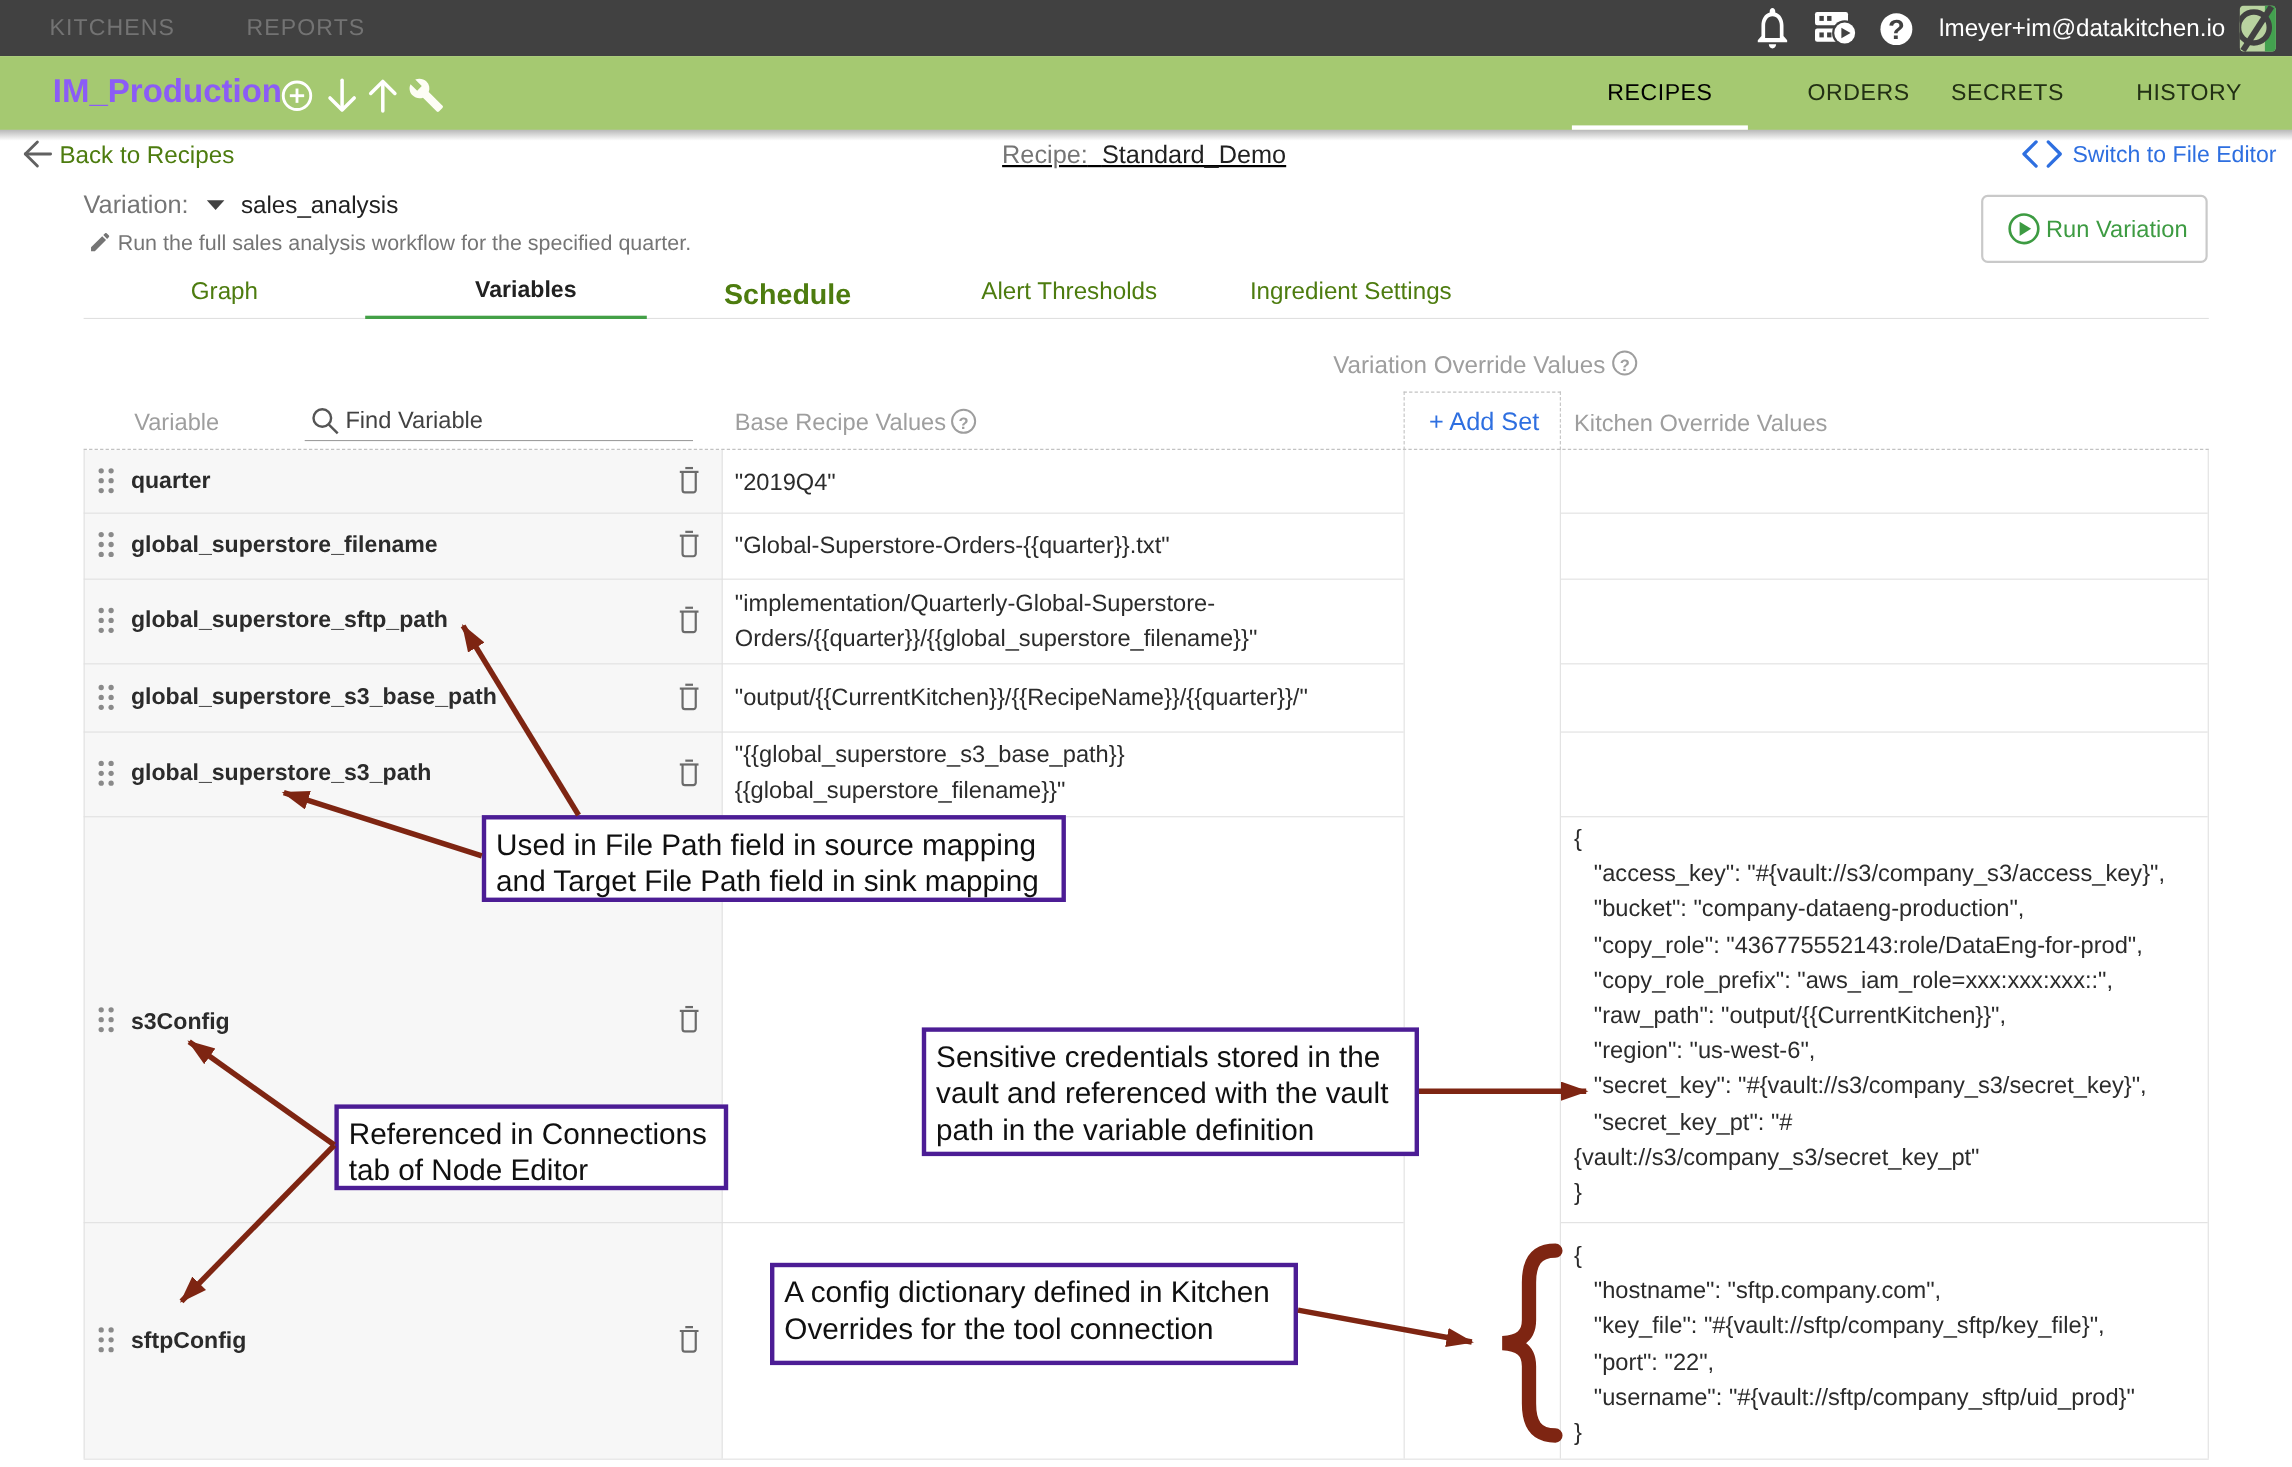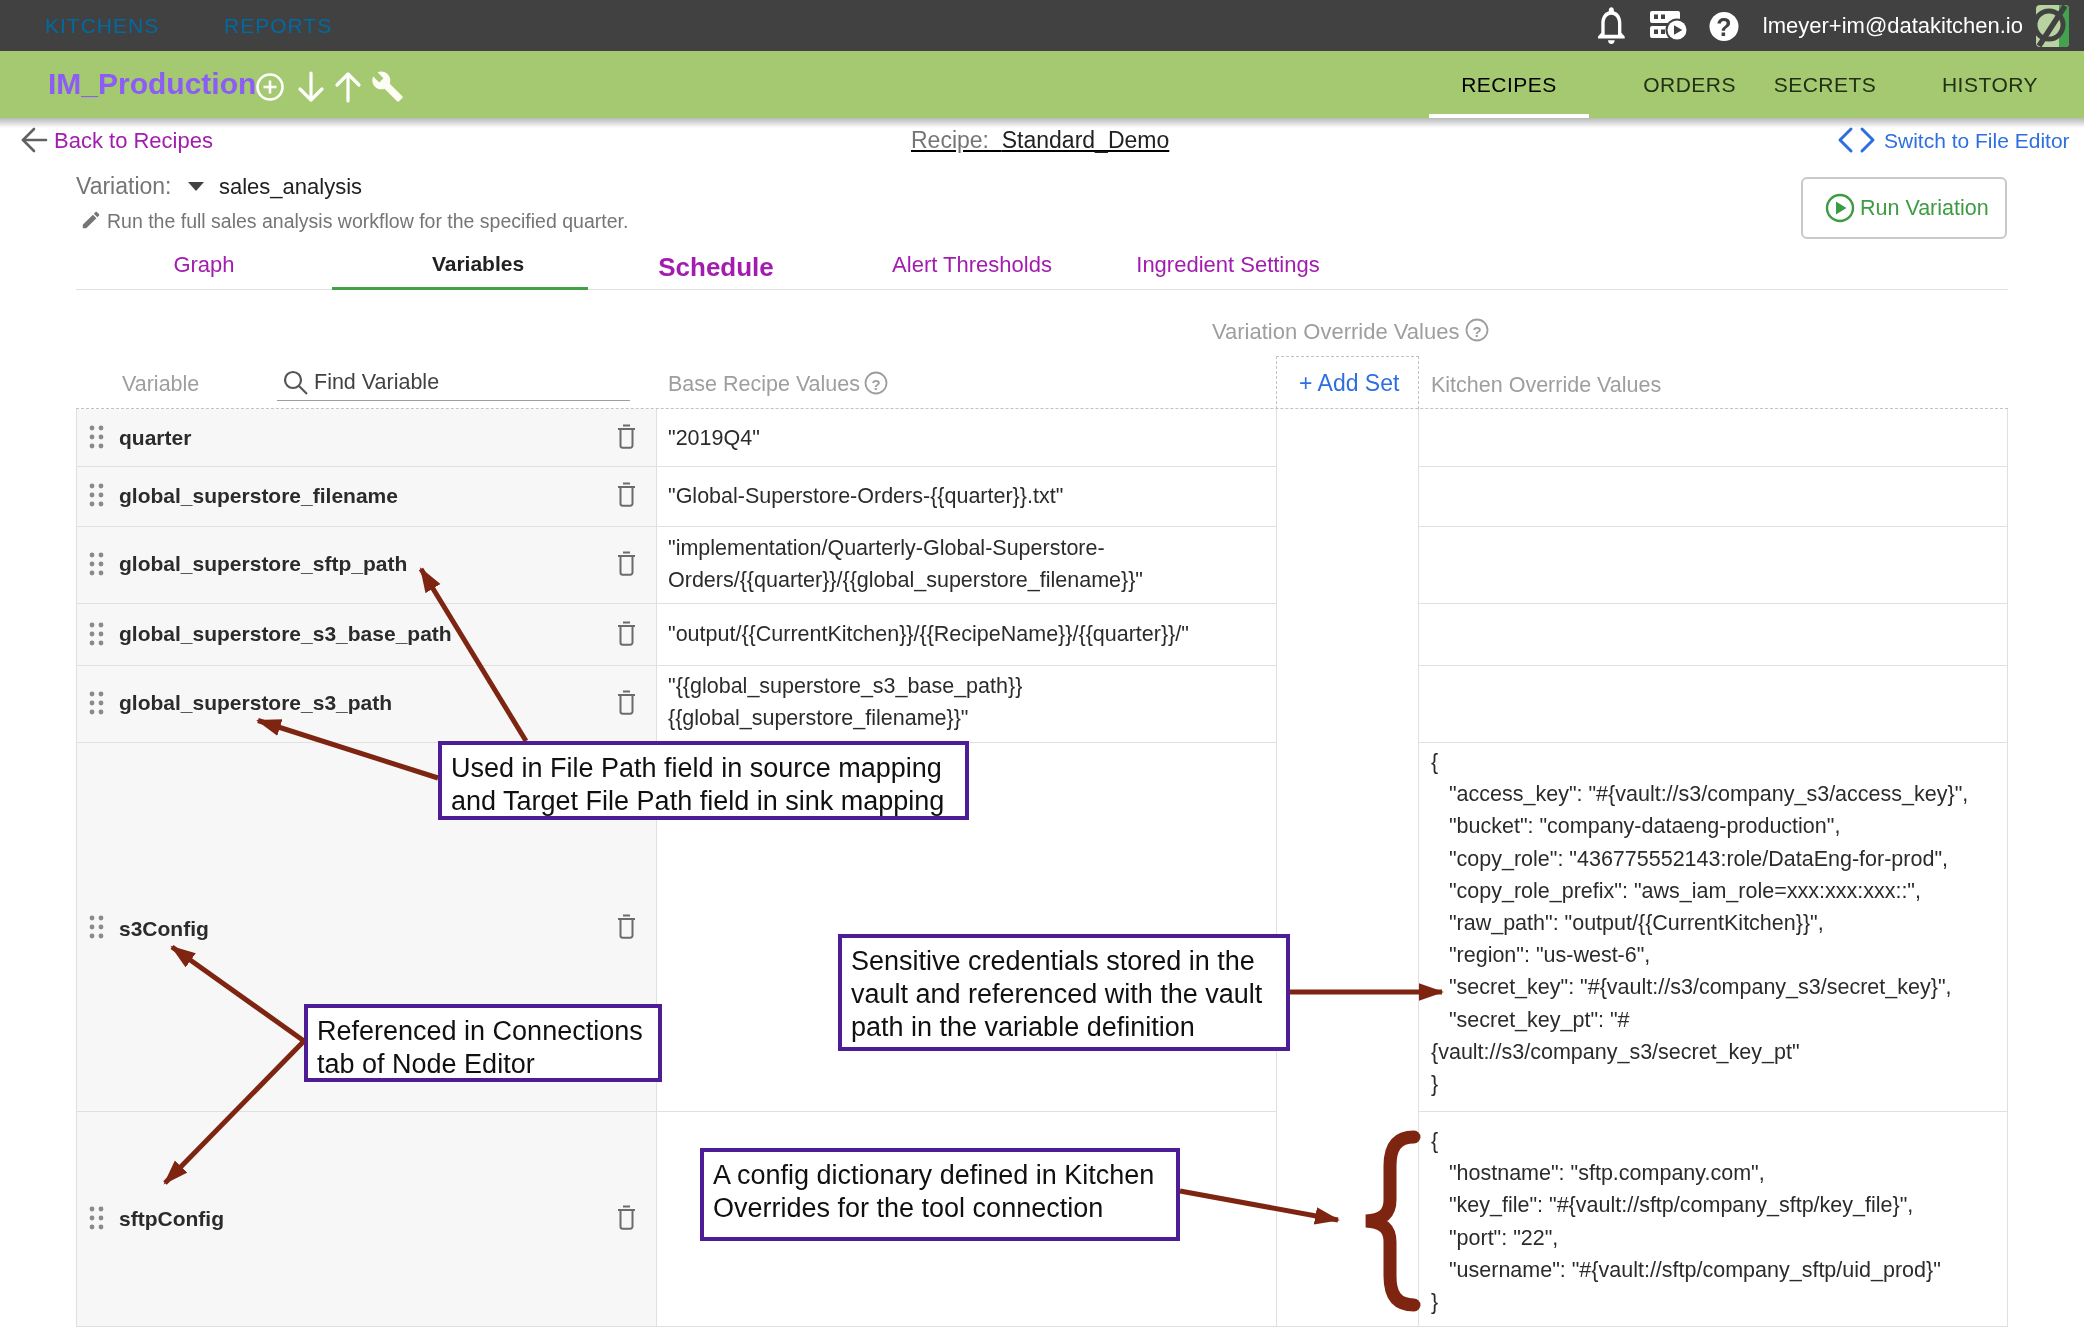--- a/index.html
+++ b/index.html
@@ -3,25 +3,25 @@
 <meta charset="utf-8">
 <style>
   * { margin:0; padding:0; box-sizing:border-box; }
   html,body { width:2084px; height:1334px; }
   body { font-family:"Liberation Sans",sans-serif; background:#fff; position:relative; overflow:hidden; }
   .abs { position:absolute; }
   .topbar { left:0; top:0; width:2084px; height:51px; background:#414141; }
   .greenbar { left:0; top:51px; width:2084px; height:67px; background:#a5c971; }
   .barshadow { left:0; top:118px; width:2084px; height:10px;
     background:linear-gradient(to bottom, rgba(0,0,0,0.28), rgba(0,0,0,0)); }
-  .navlink { color:#0369a1; font-size:21px; font-weight:500; letter-spacing:1px; line-height:51px; }
+  .navlink { color:#737373; font-size:21px; font-weight:500; letter-spacing:1px; line-height:51px; }
   .gnav { font-size:21px; font-weight:500; letter-spacing:0.5px; line-height:67px; text-align:center; color:#223014; }
   .gnav.active { color:#000000; }
   .gray { color:#757575; }
-  .dgray { color:#a21caf; }
+  .dgray { color:#4d7c0f; }
   .hdrgray { color:#9e9e9e; }
   .blue { color:#2e6fe0; }
   .vline { background:#e0e0e0; width:1px; }
   .hline { background:#e0e0e0; height:1px; }
   .vname { font-size:21px; font-weight:bold; color:#2b2b2b; white-space:nowrap; }
   .vval { font-size:21.5px; color:#2b2b2b; line-height:31.5px; white-space:nowrap; }
   .json { font-size:21.5px; color:#2b2b2b; line-height:32.2px; white-space:pre; }
   .annbox { border:4px solid #4c1d95; background:#fff; color:#101010; font-size:27px; line-height:33px; padding:7px 8px 6px 9px; }
 </style>
 </head>

